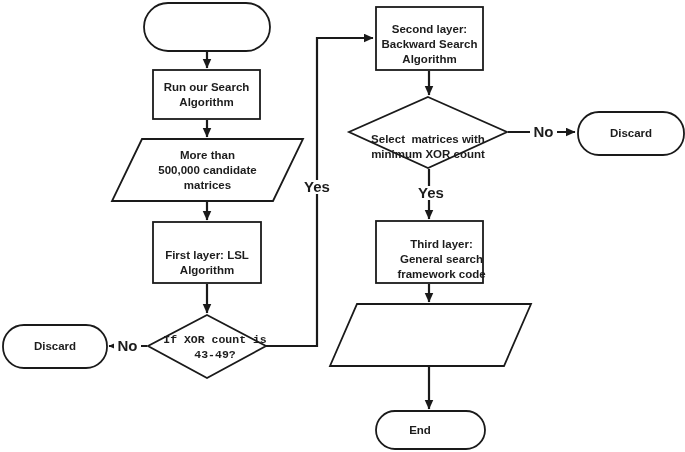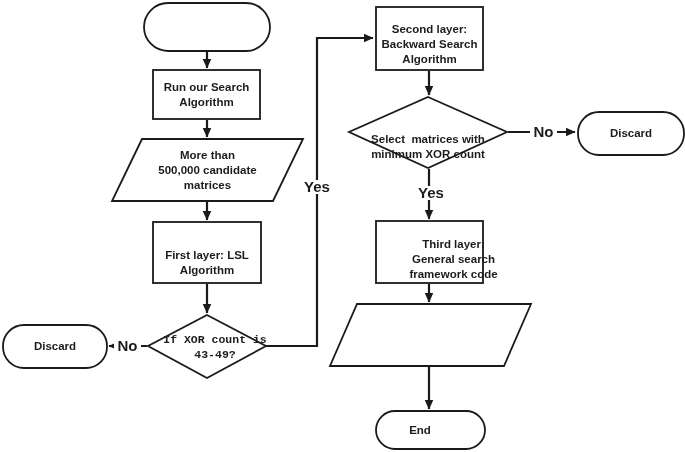--- a/index.html
+++ b/index.html
@@ -87,21 +87,21 @@
 
   <div class="node-label" style="left:376px;top:7px;width:107px;height:74px;">Second layer:
 Backward Search
 Algorithm</div>
 
   <div class="node-label" style="left:351px;top:113px;width:154px;height:67px;">Select  matrices with
 minimum XOR count</div>
 
   <div class="node-label" style="left:578px;top:112px;width:106px;height:43px;">Discard</div>
 
-  <div class="node-label" style="left:400px;top:221px;width:107px;height:76px;">Third layer:
+  <div class="node-label" style="left:388px;top:221px;width:107px;height:76px;">Third layer:
 General search
 framework code</div>
 
 
   <div class="node-label" style="left:376px;top:411px;width:88px;height:38px;">End</div>
 
   <div class="edge-label" style="left:303px;top:180px;width:26px;">Yes</div>
 
   <div class="edge-label" style="left:114px;top:339px;width:25px;">No</div>
 

